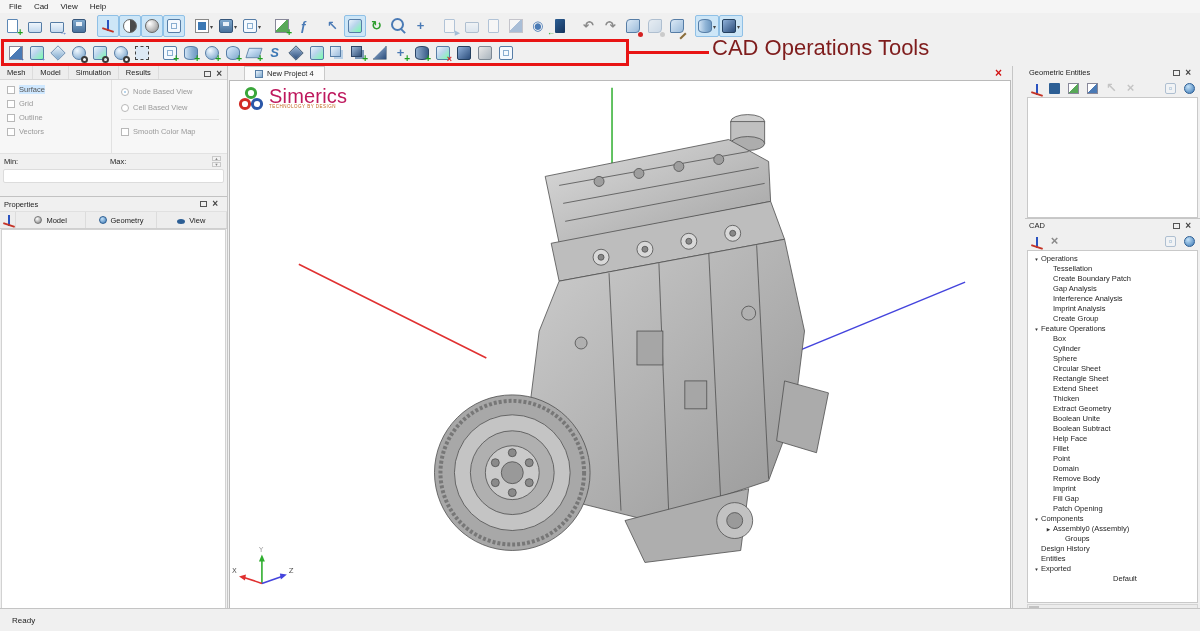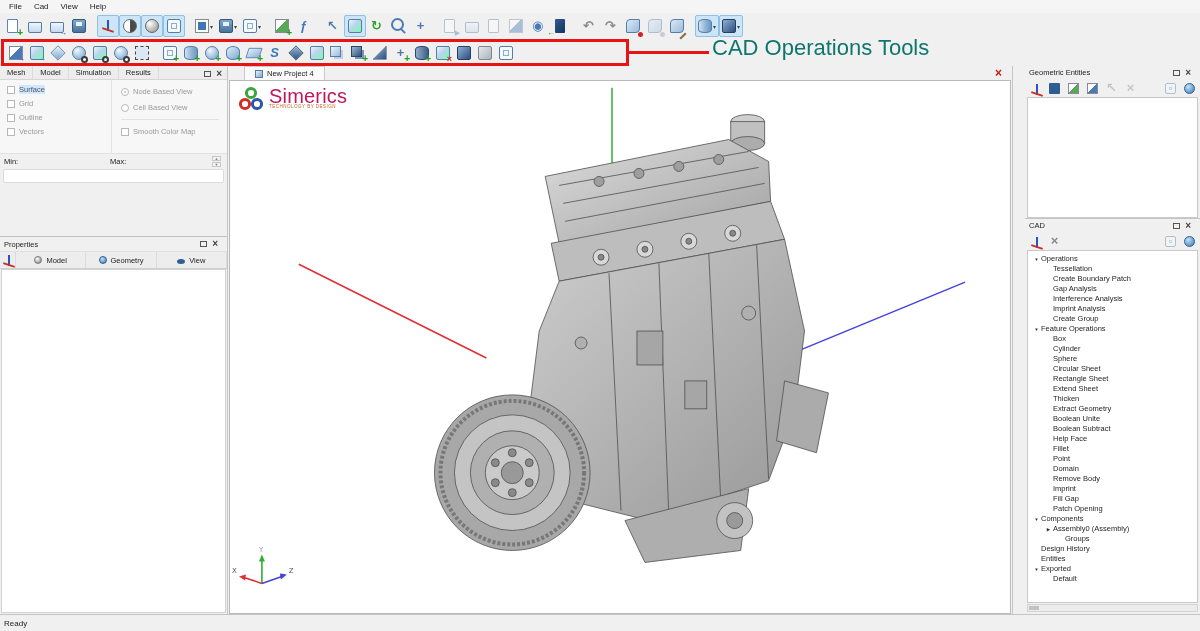--- a/index.html
+++ b/index.html
@@ -79,26 +79,26 @@
   .badge.play{display:block;color:#3c78b4;font-size:7px;}           .badge.play::before{content:"▶";}
   .badge.dot-red{display:block;width:5px;height:5px;border-radius:50%;background:#d42222;}
   .badge.dot-gray{display:block;width:5px;height:5px;border-radius:50%;background:#9a9a9a;}
   .badge.pencil{display:block;width:8px;height:2px;background:#8a6d3b;transform:rotate(-45deg);}
 
   
   #t2wrap{position:absolute;top:39px;left:0;right:0;height:27px;}
   .redbox{position:absolute;left:1px;top:0;width:628px;height:27px;border:3px solid var(--red);
           display:flex;align-items:center;padding-left:1px;background:#f0f0f0;}
   .ann-line{position:absolute;left:629px;top:12px;width:80px;height:3px;background:var(--red);}
-  .ann-text{position:absolute;left:712px;top:-4px;font-size:22px;color:#0f766e;white-space:nowrap;text-align:right;}
+  .ann-text{position:absolute;left:712px;top:-4px;font-size:22px;color:#7f1d1d;white-space:nowrap;text-align:right;}
 
   
   .main{position:absolute;top:66px;left:0;right:0;bottom:17px;}
-  .statusbar{position:absolute;left:0;right:0;bottom:0;height:17px;background:#f0f0f0;
-             border-top:1px solid #c4c4c4;display:flex;align-items:center;padding:0 4px;font-size:8px;}
+  .statusbar{position:absolute;left:0;right:0;bottom:0;height:23px;background:#f0f0f0;
+             border-top:1px solid #c4c4c4;display:flex;align-items:center;padding:0 12px;font-size:8px;}
 
   
   .leftpanel{position:absolute;left:0;top:0;width:228px;height:100%;border-right:1px solid #c6c6c6;background:#f0f0f0;}
   .ltabs{display:flex;height:14px;align-items:stretch;background:#ededed;border-bottom:1px solid #d6d6d6;}
   .ltab{padding:0 7px;display:flex;align-items:center;font-size:7.5px;border-right:1px solid #dcdcdc;}
   .dock{margin-left:auto;display:flex;gap:5px;align-items:center;padding-right:5px;}
   .float-ic{width:7px;height:6px;border:1px solid #555;}
   .close-ic{font-size:10px;color:#444;line-height:1;font-weight:bold;}
   .varrow{display:flex;align-items:center;gap:4px;padding:3px 4px;}
   .varlabel{font-size:7.5px;}
@@ -112,21 +112,21 @@
   .chk .box{width:8px;height:8px;border:1px solid #b8b8b8;background:#fff;flex:none;}
   .chk.highlight .lbl{background:#cfe8ff;color:#555;}
   .rad .dot{width:8px;height:8px;border:1px solid #b8b8b8;border-radius:50%;background:#fff;position:relative;flex:none;}
   .rad.selected .dot::after{content:"";position:absolute;inset:2px;border-radius:50%;background:#9ec7e8;}
   .rule{height:1px;background:#e2e2e2;margin:1px 8px 1px 0;}
   .minmax{display:flex;align-items:center;padding:3px 4px 1px;font-size:7.5px;position:relative;}
   .minmax .maxl{position:absolute;left:110px;}
   .spin{position:absolute;right:6px;top:2px;display:flex;flex-direction:column;gap:1px;}
   .spin span{width:9px;height:5px;border:1px solid #c9c9c9;background:#f2f2f2;font-size:4px;line-height:3px;text-align:center;color:#888;}
   .fieldstrip{height:14px;background:#fff;border:1px solid #dcdcdc;border-radius:2px;margin:2px 3px;}
-  .props{position:absolute;left:0;right:0;top:130px;bottom:0;border-top:1px solid #c2c2c2;display:flex;flex-direction:column;background:#f0f0f0;margin-top:40px;}
+  .props{position:absolute;left:0;right:0;top:130px;bottom:0;border-top:1px solid #c2c2c2;display:flex;flex-direction:column;background:#f0f0f0;}
   .ptitle{height:14px;display:flex;align-items:center;padding:0 4px;font-size:7.5px;}
   .ptabs{height:18px;display:flex;align-items:stretch;background:#ededed;border-top:1px solid #e0e0e0;border-bottom:1px solid #cfcfcf;}
   .ptab{flex:1;display:flex;align-items:center;justify-content:center;gap:4px;font-size:7.5px;border-right:1px solid #dcdcdc;}
   .ptab-icon{width:8px;height:8px;flex:none;}
   .ic-model{border-radius:50%;background:radial-gradient(circle at 35% 30%,#fff,#7a7a7a);border:1px solid #777;}
   .ic-geometry{border-radius:50%;background:radial-gradient(circle at 35% 30%,#c2e1f8,#3c78b4);border:1px solid #2c5e94;}
   .ic-view{height:5px;border-radius:50%;background:#2c5e94;margin-top:2px;}
   .axisbtn{width:16px;display:flex;align-items:center;justify-content:center;border-right:1px solid #dcdcdc;}
   .pbody{flex:1;background:#fff;border:1px solid #d2d2d2;margin:0 1px 1px;}
 
@@ -977,21 +977,21 @@
             <div class="tree-row" style="padding-left: 4px;">
               <span class="exp"></span>
               <span>Entities</span>
             </div>
 
             <div class="tree-row" style="padding-left: 4px;">
               <span class="exp expanded"></span>
               <span>Exported</span>
             </div>
 
-            <div class="tree-row" style="padding-left: 16px;">
+            <div class="tree-row" style="padding-left: 16px; justify-content: center;">
               <span class="exp"></span>
               <span>Default</span>
             </div>
           </div>
       </div>
       <div class="cad-scroll">
           <div class="thumb"></div>
         </div>
     </div>
   </div>

